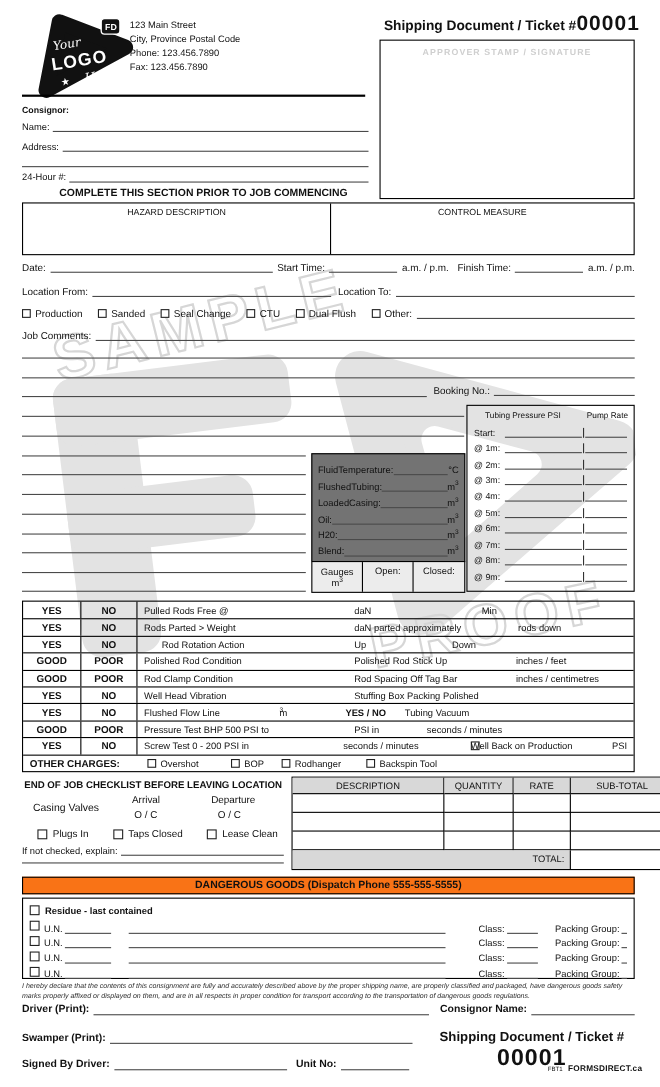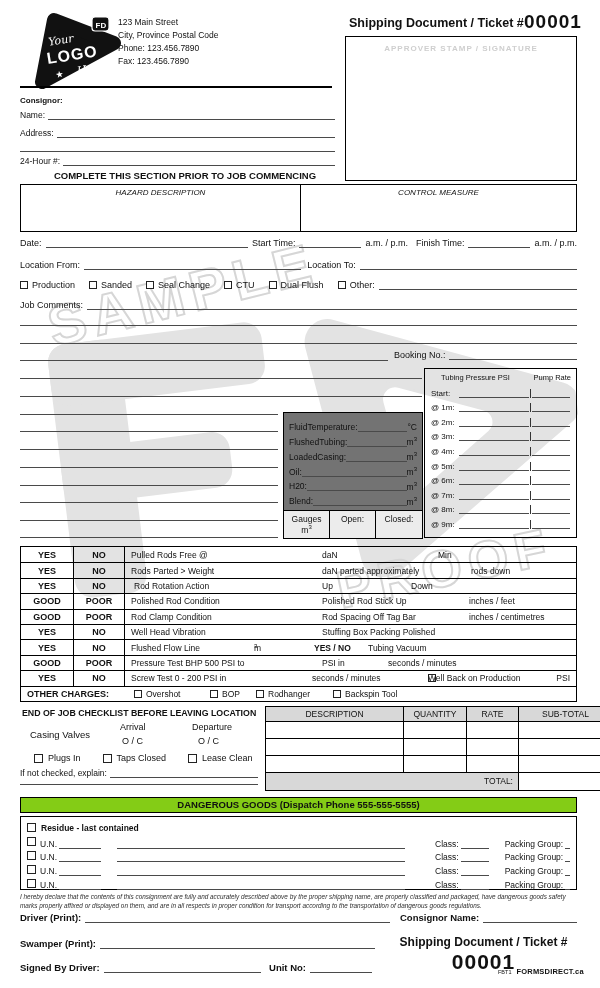--- a/index.html
+++ b/index.html
@@ -61,21 +61,21 @@
   .chg { border:1.5px solid #000; font-size:8.5px; }
   .chg-grid { display:flex; }
   .chg .c-desc { flex:0 0 138px; border-right:1px solid #000; }
   .chg .c-qty  { flex:0 0 63px;  border-right:1px solid #000; }
   .chg .c-rate { flex:0 0 52px;  border-right:1px solid #000; }
   .chg .c-sub  { flex:1; }
   .chg-head { background:#d8d8d8; border-bottom:1px solid #000; text-align:center; height:15px; line-height:15px; }
   .chg-row { height:17px; border-bottom:1px solid #000; }
   .chg-total-left { background:#d8d8d8; text-align:right; padding-right:5px; height:17px; line-height:17px; }
   
-  .dgbar { border:1.5px solid #000; background:#84cc16; text-align:center; font-size:9.5px;
+  .dgbar { border:1.5px solid #000; background:#f97316; text-align:center; font-size:9.5px;
            font-weight:bold; line-height:13px; }
   .dgbox { border:1.5px solid #000; font-size:8.5px; padding:4px 6px 2px 6px; }
   .dg-row { display:flex; align-items:flex-end; height:13.8px; }
   
   .sig { font-size:9.5px; }
   .decl { font-size:6.4px; font-style:italic; color:#2e2e2e; line-height:8.6px; }
   .brand { font-size:7.5px; font-weight:bold; letter-spacing:0.2px; }
 </style>
 </head>
 <body>
@@ -134,21 +134,21 @@
       <span class="ln grow" style="margin-left:3px;"></span>
     </div>
     <span class="abs ln" style="left:20px; top:142px; width:315px;"></span>
     <div class="abs flex" style="left:20px; top:156px; width:315px;">
       <span class="small-label">24-Hour #:</span>
       <span class="ln grow" style="margin-left:3px;"></span>
     </div>
 
     <div class="abs center-head" style="left:20px; top:170px; width:330px;">COMPLETE THIS SECTION PRIOR TO JOB COMMENCING</div>
 
-    <div class="abs hazard" style="left:20px; top:184px; width:557px; height:48px;font-style:italic;">
+    <div class="abs hazard" style="left:20px; top:184px; width:557px; height:48px;">
       <div class="cell" style="flex:0 0 280px; border-right:1.2px solid #000;">
         <span>HAZARD DESCRIPTION</span>
       </div>
       <div class="cell grow">
         <span>CONTROL MEASURE</span>
       </div>
     </div>
 
     <div class="abs flex fld" style="left:20px; top:238px; width:557px;">
       <span>Date:</span>
@@ -348,21 +348,21 @@
         <div class="cc3">
             <span style="left:6px;">Rods Parted &gt; Weight</span>
             <span style="left:197px;">daN parted approximately</span>
             <span style="left:346px;">rods down</span>
           </div>
       </div>
       <div class="clrow">
         <div class="cc1">YES</div>
         <div class="cc2">NO</div>
         <div class="cc3">
-            <span style="left:9px;text-align:right;">Rod Rotation Action</span>
+            <span style="left:22px;text-align:right;">Rod Rotation Action</span>
             <span style="left:197px;">Up</span>
             <span style="left:286px;">Down</span>
           </div>
       </div>
       <div class="clrow">
         <div class="cc1">GOOD</div>
         <div class="cc2">POOR</div>
         <div class="cc3">
             <span style="left:6px;">Polished Rod Condition</span>
             <span style="left:197px;">Polished Rod Stick Up</span>

